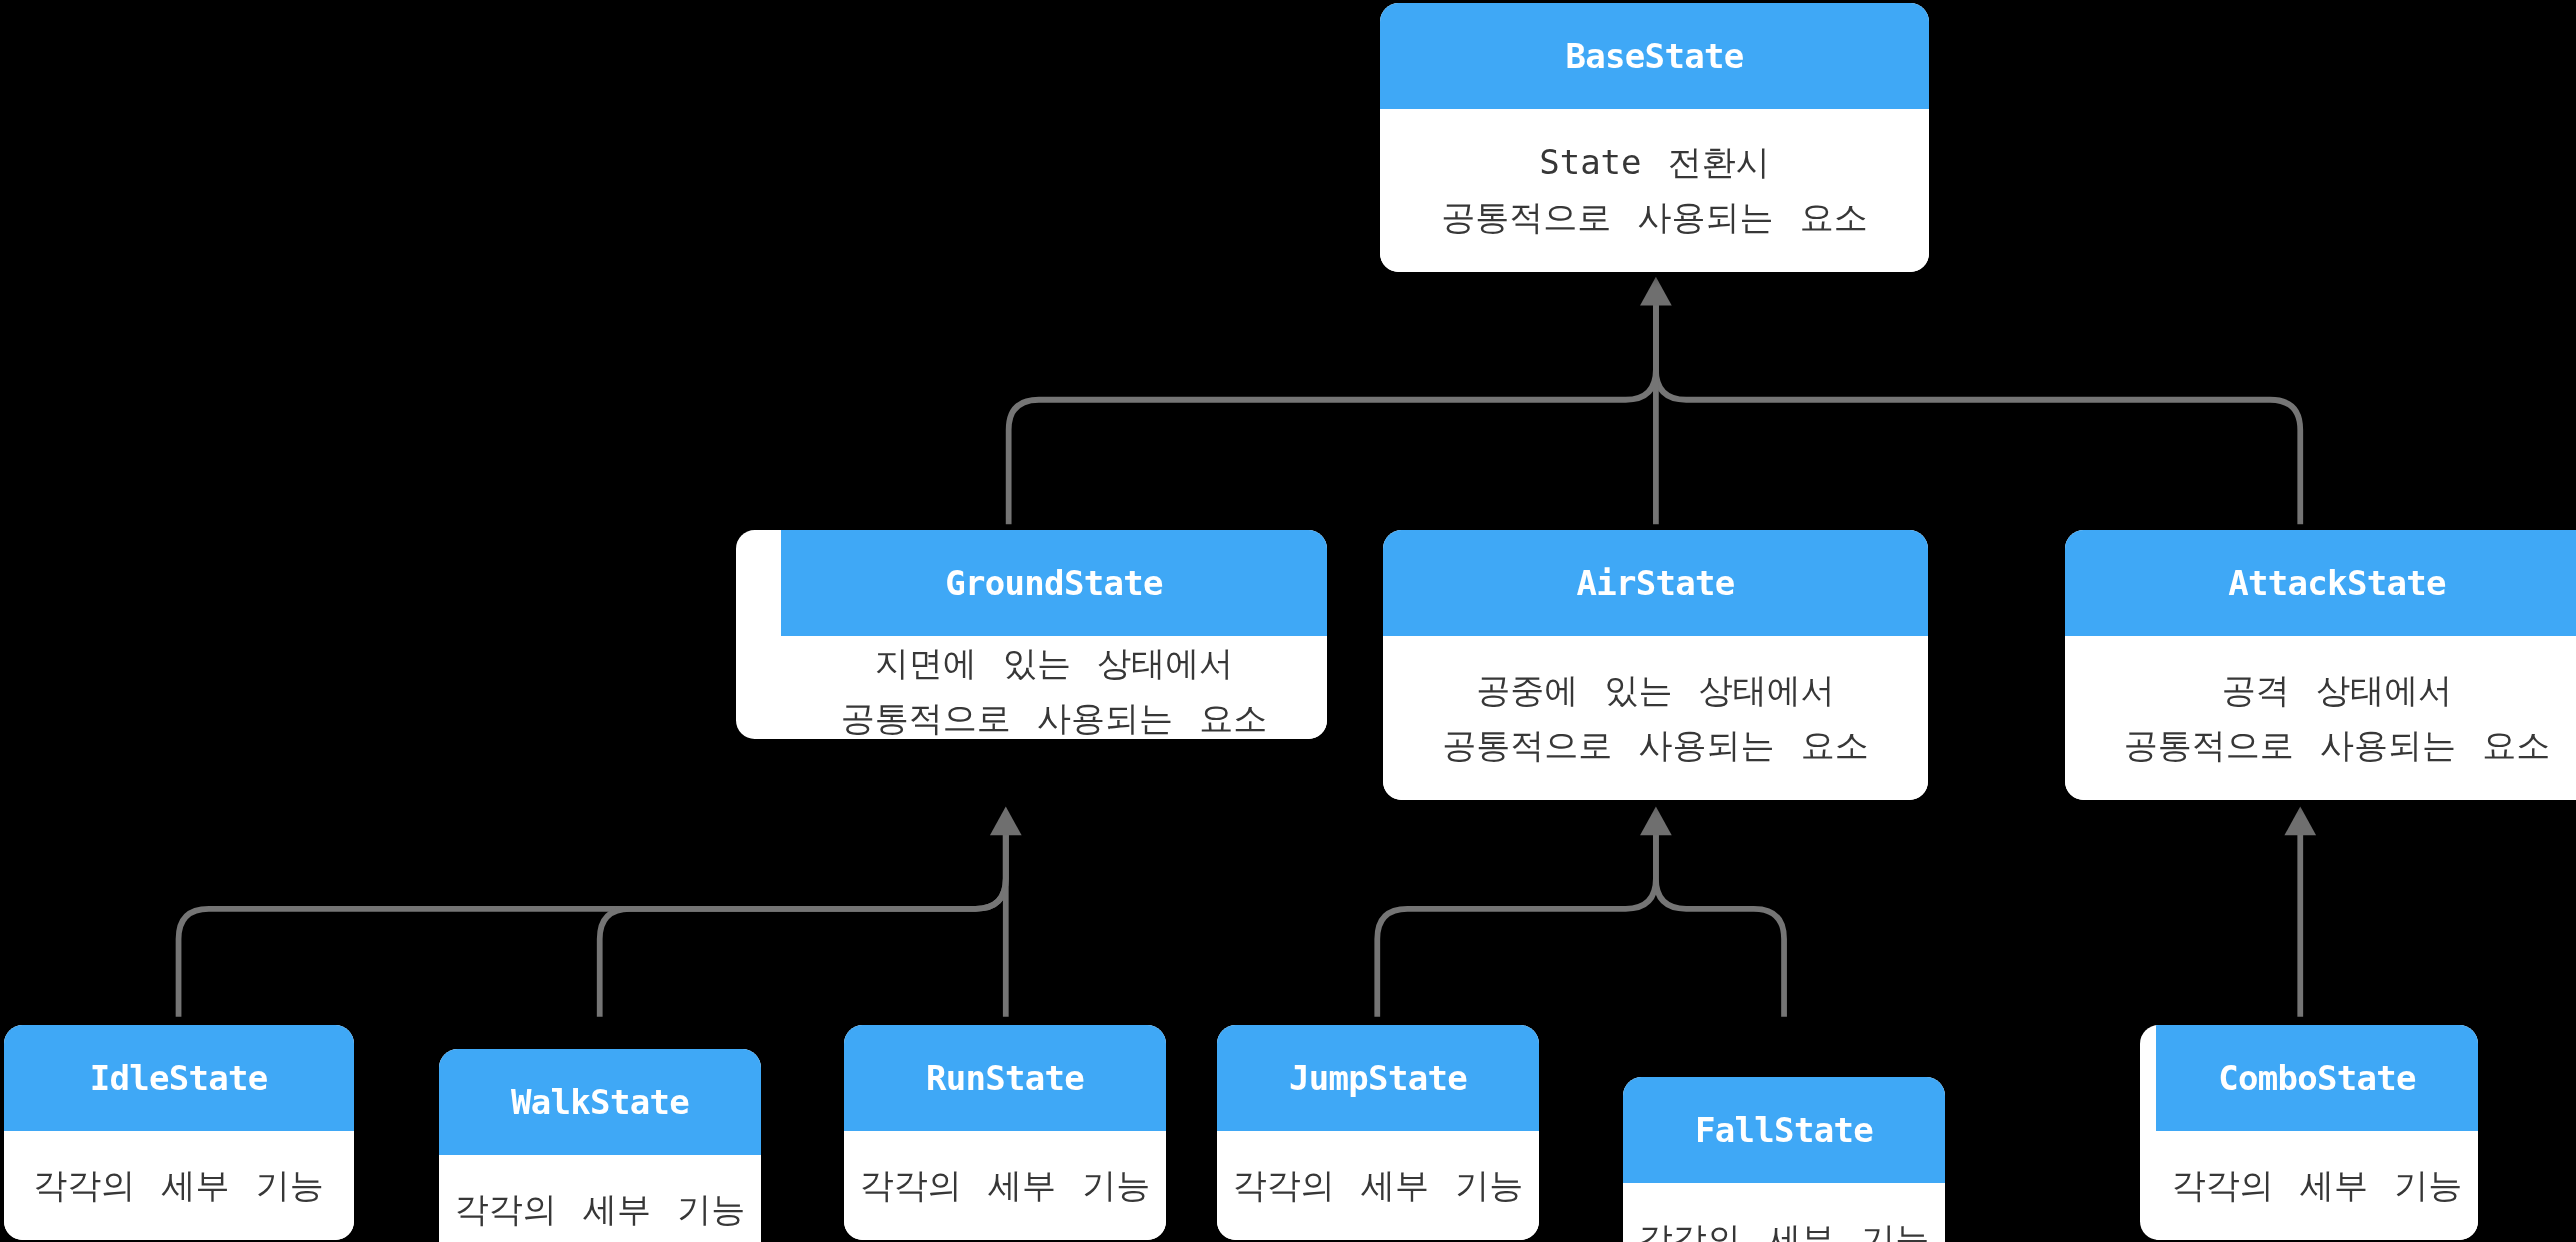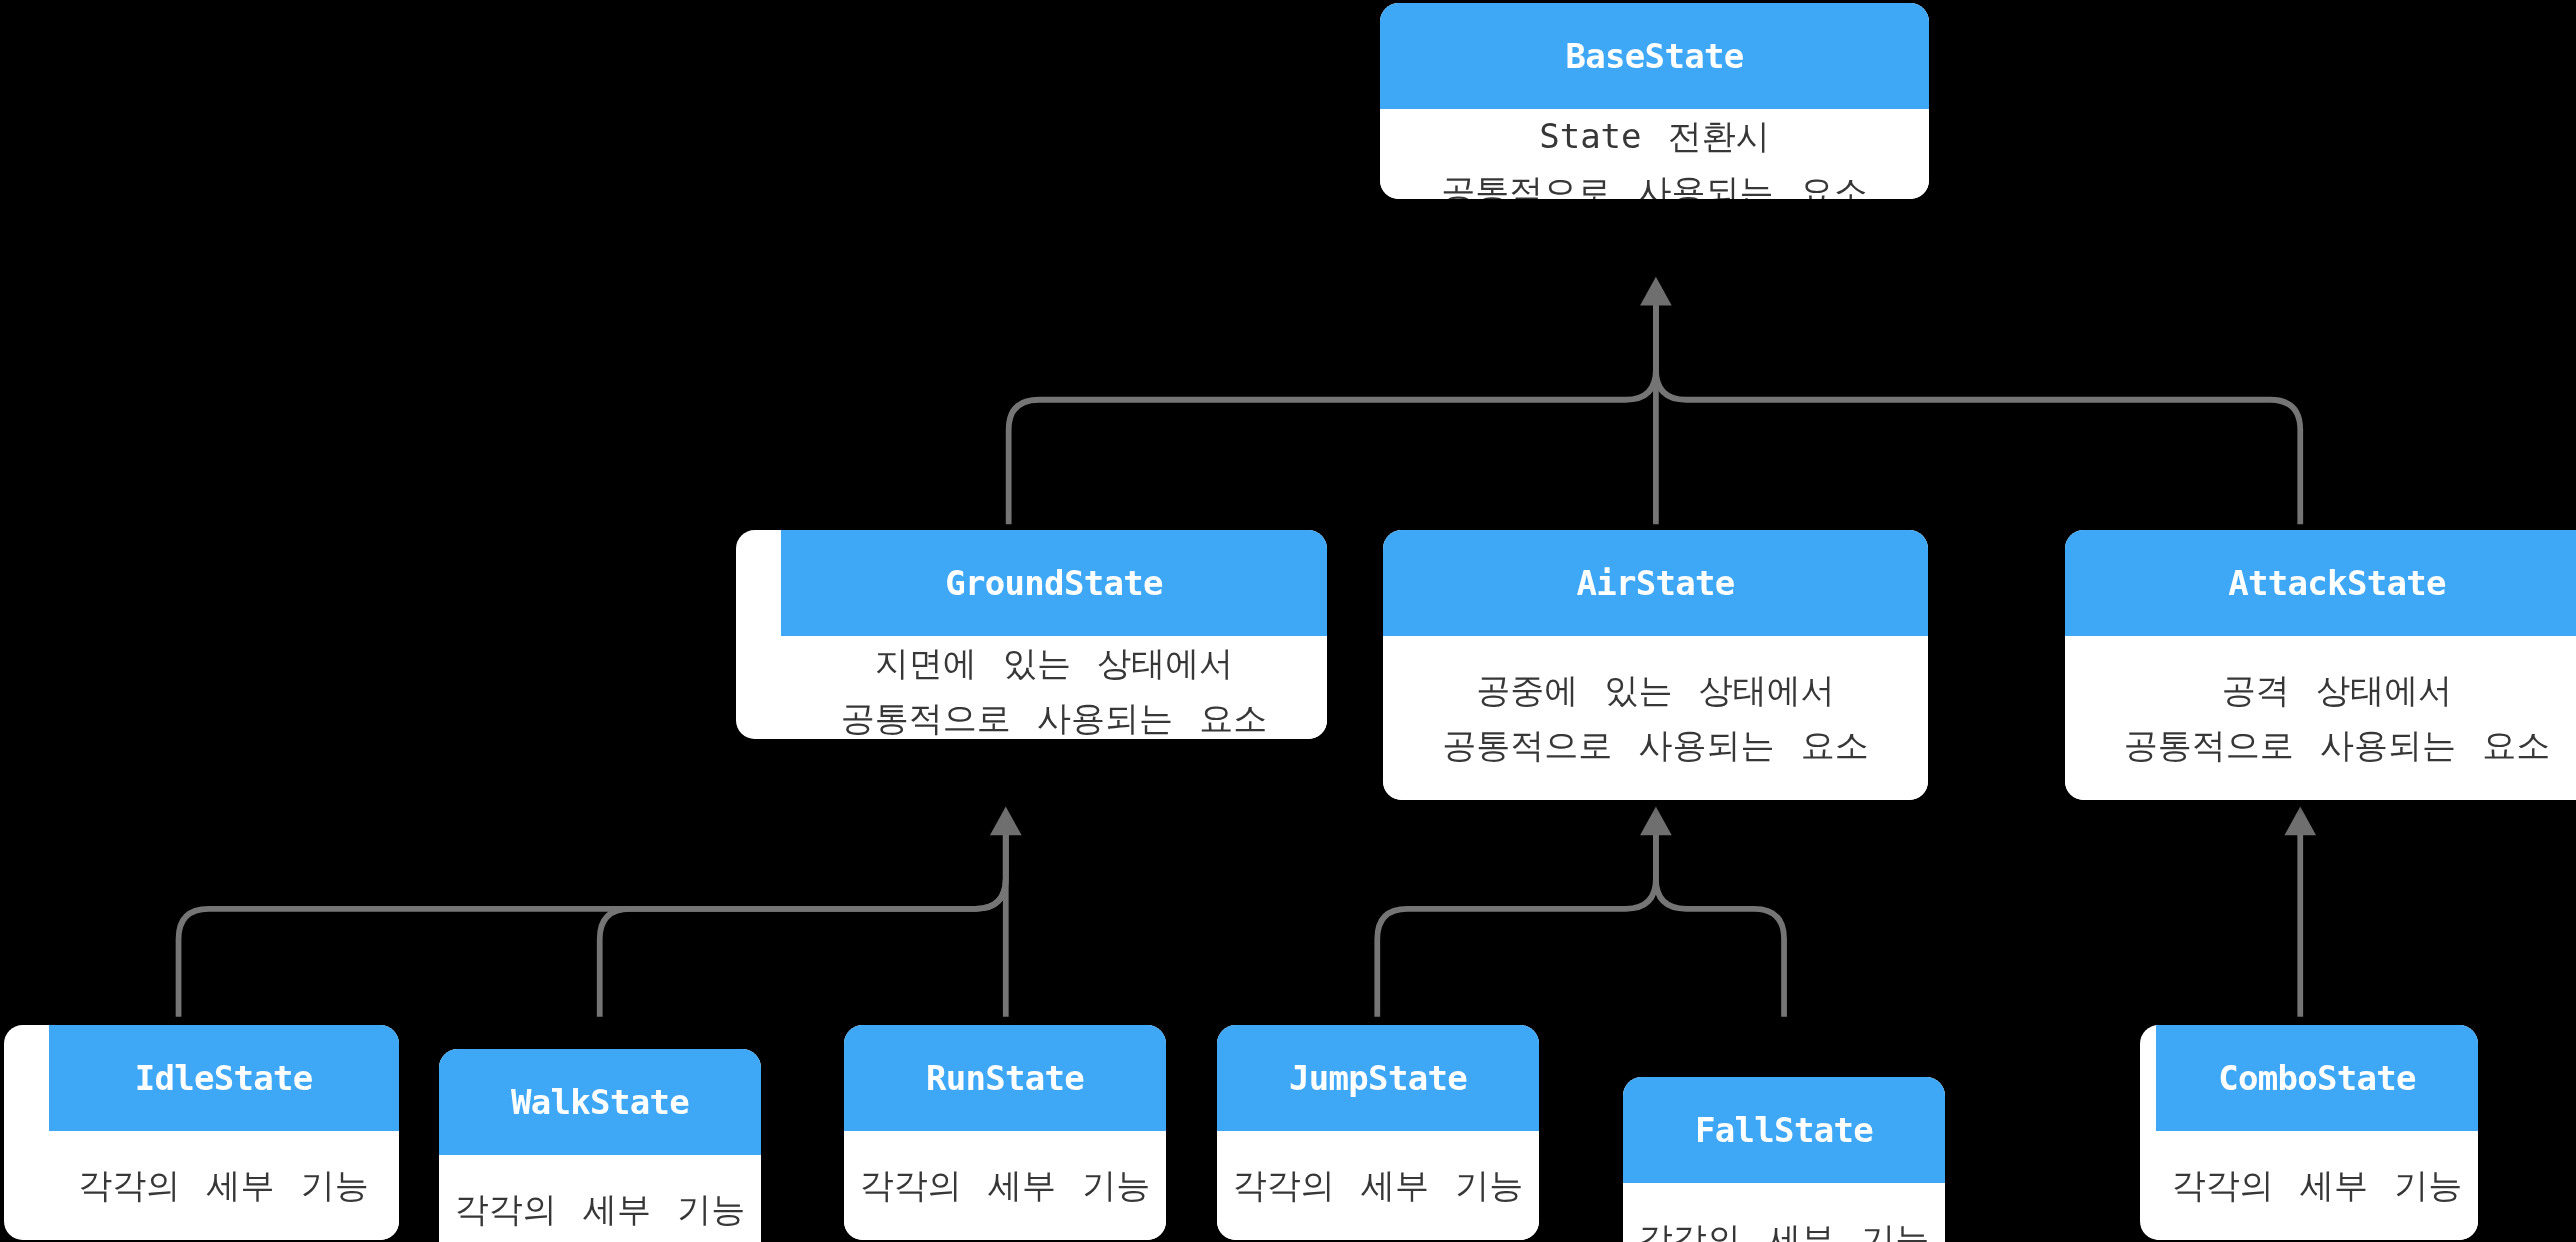--- a/index.html
+++ b/index.html
@@ -61,25 +61,25 @@
     align-items: center;
     justify-content: center;
     text-align: center;
     font-size: 34px;
     font-weight: normal;
     line-height: 55px;
     word-spacing: 5.8px;
     white-space: nowrap;
   }
   
-  .n-base    { left: 1380px; top: 2.9px;    width: 549px; height: 196px; }
+  .n-base    { left: 1380px; top: 2.9px;    width: 549px; height: 269px; }
   .n-ground  { left: 736px; top: 530px;  width: 546px; height: 209px; padding-left: 45px; }
   .n-air     { left: 1383px; top: 530px;  width: 545px; height: 270px; }
   .n-attack  { left: 2023px; top: 530px;  width: 544px; height: 270px; margin-left: 42px; }
-  .n-idle    { left: 3.6px;    top: 1025px; width: 350px; height: 215px; padding-left: 45px; }
+  .n-idle    { left: 3.6px;    top: 1025px; width: 350px; height: 215px; }
   .n-walk    { left: 439px;  top: 1025px; width: 322px; height: 215px; margin-top: 24px; }
   .n-run     { left: 844px; top: 1025px; width: 322px; height: 215px; }
   .n-jump    { left: 1217px; top: 1025px; width: 322px; height: 215px; }
   .n-fall    { left: 1623px; top: 1077px; width: 322px; height: 219px; }
   .n-combo   { left: 2140px; top: 1025px; width: 322px; height: 215px; padding-left: 16px; }
 </style>
 </head>
 <body>
 
 <div class="canvas">

